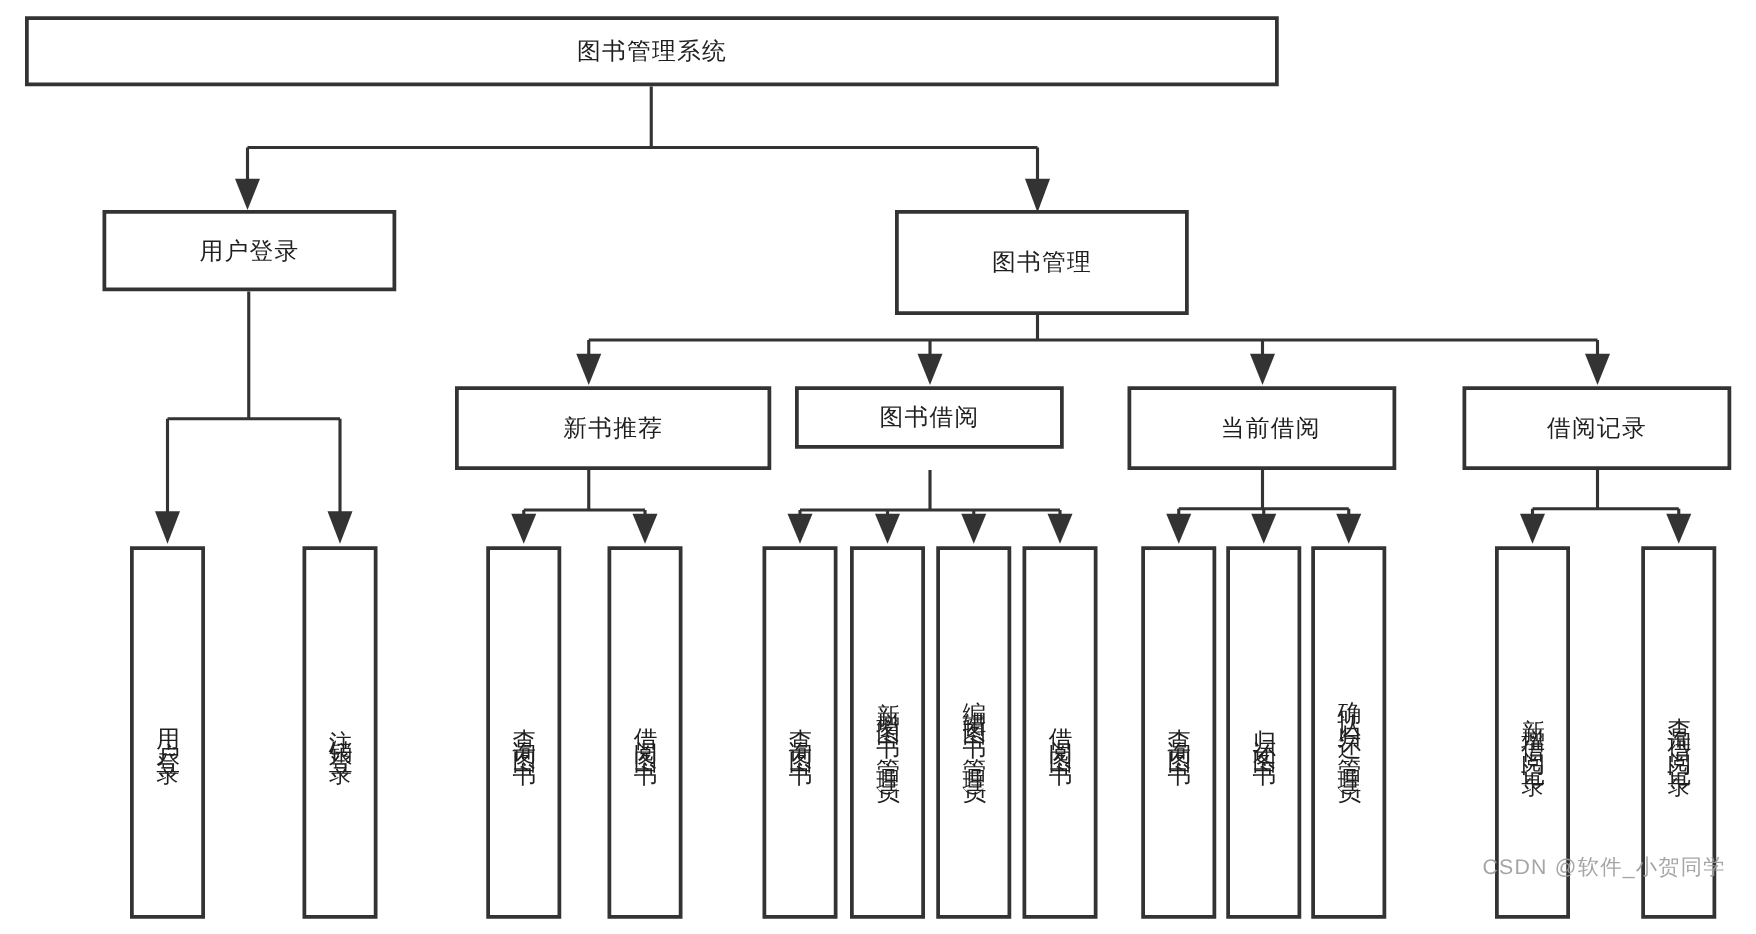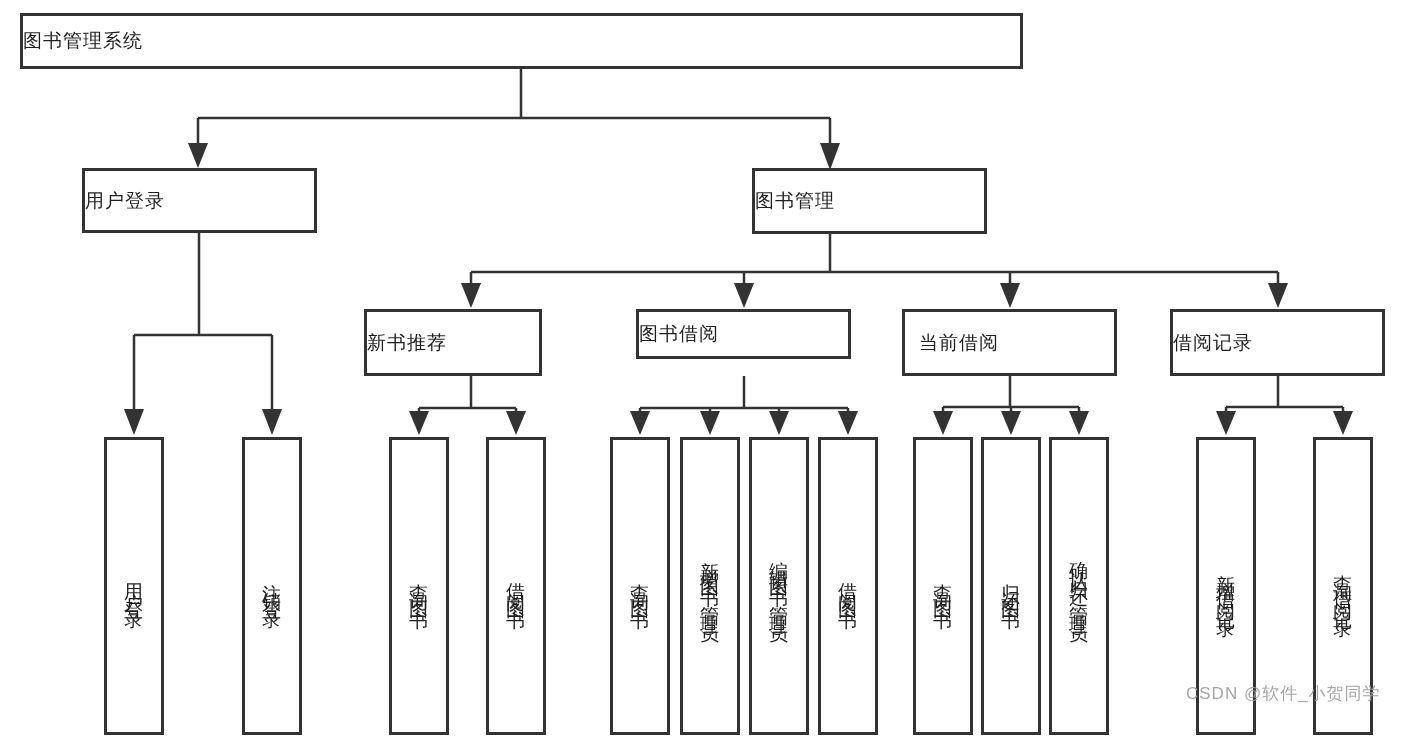--- a/index.html
+++ b/index.html
@@ -16,21 +16,21 @@
     left: 0; top: 0;
     pointer-events: none;
   }
   .hbox {
     position: absolute;
     box-sizing: border-box;
     border: 3px solid #333333;
     background: #ffffff;
     display: flex;
     align-items: center;
-    justify-content: flex-start;
+    justify-content: center;
     font-size: 19px;
     color: #1f1f1f;
     letter-spacing: 1px;
   }
   .vbox {
     position: absolute;
     box-sizing: border-box;
     border: 3px solid #333333;
     background: #ffffff;
     display: flex;
@@ -102,25 +102,25 @@
     </g>
   </svg>
 
   <div class="hbox" style="left:20px; top:13px; width:1003px; height:56px;">
     <span>图书管理系统</span>
   </div>
 
   <div class="hbox" style="left:82px; top:168px; width:235px; height:65px;">
     <span>用户登录</span>
   </div>
-  <div class="hbox" style="left:752px; top:168px; width:235px; height:66px;">
+  <div class="hbox" style="left:716px; top:168px; width:235px; height:84px;">
     <span>图书管理</span>
   </div>
 
-  <div class="hbox" style="left:364px; top:309px; width:178px; height:67px;">
+  <div class="hbox" style="left:364px; top:309px; width:253px; height:67px;">
     <span>新书推荐</span>
   </div>
   <div class="hbox" style="left:636px; top:309px; width:215px; height:50px;">
     <span>图书借阅</span>
   </div>
   <div class="hbox" style="left:902px; top:309px; width:215px; height:67px;padding-left:14px;">
     <span>当前借阅</span>
   </div>
   <div class="hbox" style="left:1170px; top:309px; width:215px; height:67px;">
     <span>借阅记录</span>

